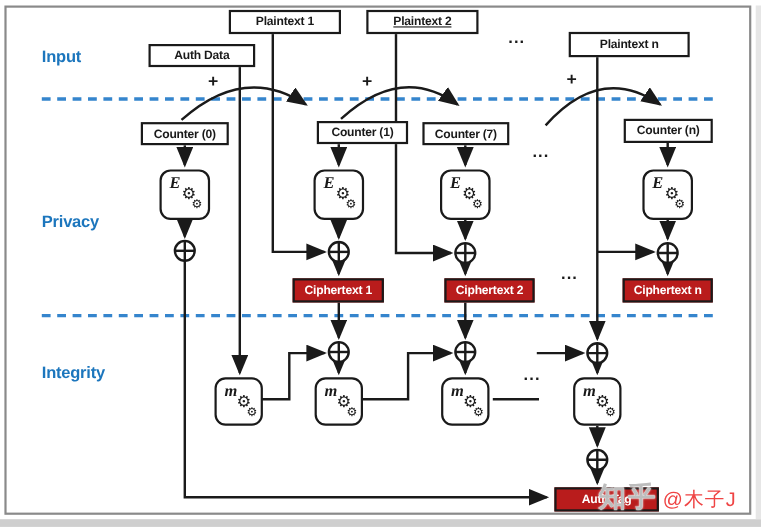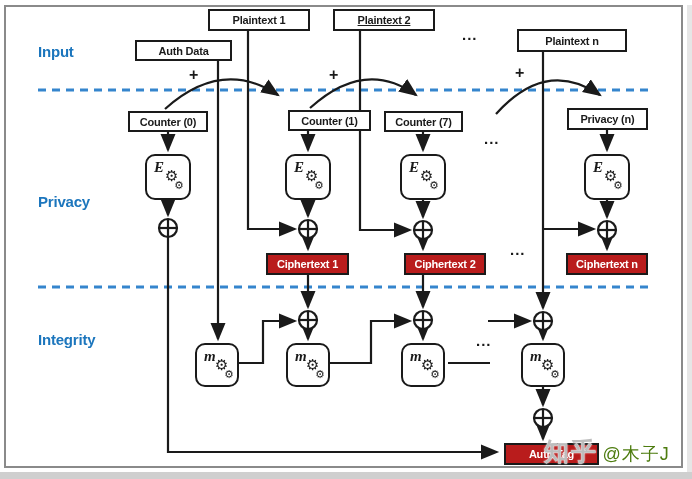--- a/index.html
+++ b/index.html
@@ -24,21 +24,21 @@
   .opbox .gear-big{position:absolute;left:18px;top:11px;font-family:"DejaVu Sans",sans-serif;
                    font-size:15px;color:#1a1a1a;}
   .opbox .gear-small{position:absolute;left:27px;top:23px;font-family:"DejaVu Sans",sans-serif;
                      font-size:11px;color:#1a1a1a;}
   .seclabel{position:absolute;z-index:3;font-weight:bold;font-size:15px;color:#1c76bd;letter-spacing:-0.2px;}
   .plus{position:absolute;z-index:3;font-weight:bold;font-size:16px;color:#1a1a1a;}
   .dots{position:absolute;z-index:3;font-weight:bold;font-size:15px;color:#1a1a1a;letter-spacing:1px;}
   .wm{position:absolute;z-index:5;left:544px;top:435px;white-space:nowrap;}
   .wm .brand{font-size:25px;font-weight:bold;color:#bdbdbd;
              text-shadow:0 0 2px #fff,0 0 1px #fff;letter-spacing:2px;}
-  .wm .handle{font-size:18px;color:#4d7c0f;letter-spacing:1px;}
+  .wm .handle{font-size:18px;color:#ef4444;letter-spacing:1px;}
 </style>
 </head>
 <body>
 
 <div id="stage">
   <div id="frame"></div>
 
   <svg class="wires" width="692" height="479" viewBox="0 0 692 479">
     <defs>
       <marker id="ah" markerWidth="9" markerHeight="8" refX="7.5" refY="3.5" orient="auto">
@@ -137,21 +137,21 @@
   <div class="seclabel" style="left:38px;top:331px;">Integrity</div>
 
   <div class="node" style="left:208px;top:9px;width:102px;height:22px;">Plaintext 1</div>
   <div class="node" style="left:333px;top:9px;width:102px;height:22px;text-decoration:underline;">Plaintext 2</div>
   <div class="node" style="left:517px;top:7px;width:110px;height:23px;margin-top:22px;">Plaintext n</div>
   <div class="node" style="left:135px;top:40px;width:97px;height:21px;text-align:right;">Auth Data</div>
 
   <div class="node" style="left:128px;top:111px;width:80px;height:21px;">Counter (0)</div>
   <div class="node" style="left:267px;top:110px;width:83px;height:21px;margin-left:21px;">Counter (1)</div>
   <div class="node" style="left:384px;top:111px;width:79px;height:21px;">Counter (7)</div>
-  <div class="node" style="left:567px;top:108px;width:81px;height:22px;">Privacy (n)</div>
+  <div class="node" style="left:567px;top:108px;width:81px;height:22px;">Counter (n)</div>
 
   <div class="plus" style="left:189px;top:66px;">+</div>
   <div class="plus" style="left:329px;top:66px;">+</div>
   <div class="plus" style="left:515px;top:64px;">+</div>
 
   <div class="dots" style="left:462px;top:26px;">...</div>
   <div class="dots" style="left:484px;top:130px;">...</div>
   <div class="dots" style="left:510px;top:241px;">...</div>
   <div class="dots" style="left:476px;top:332px;">...</div>
 

